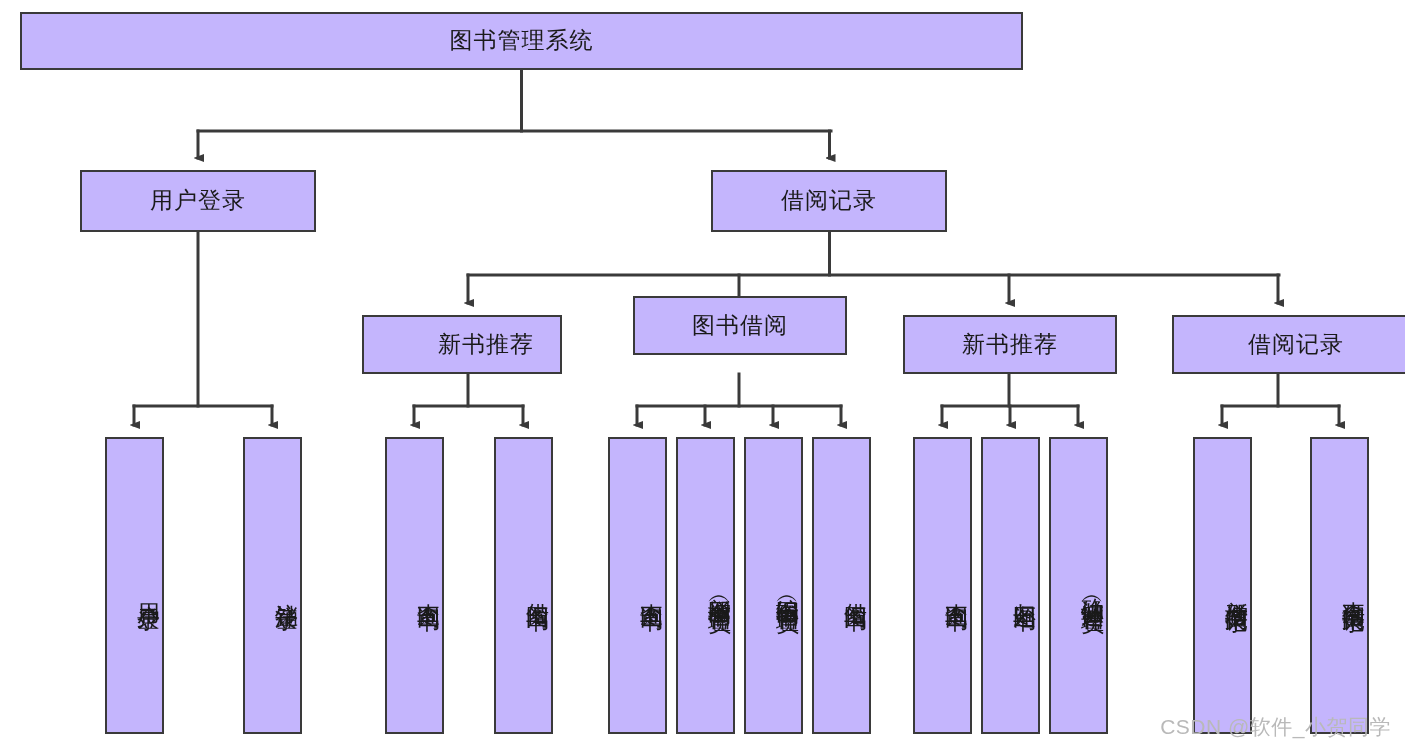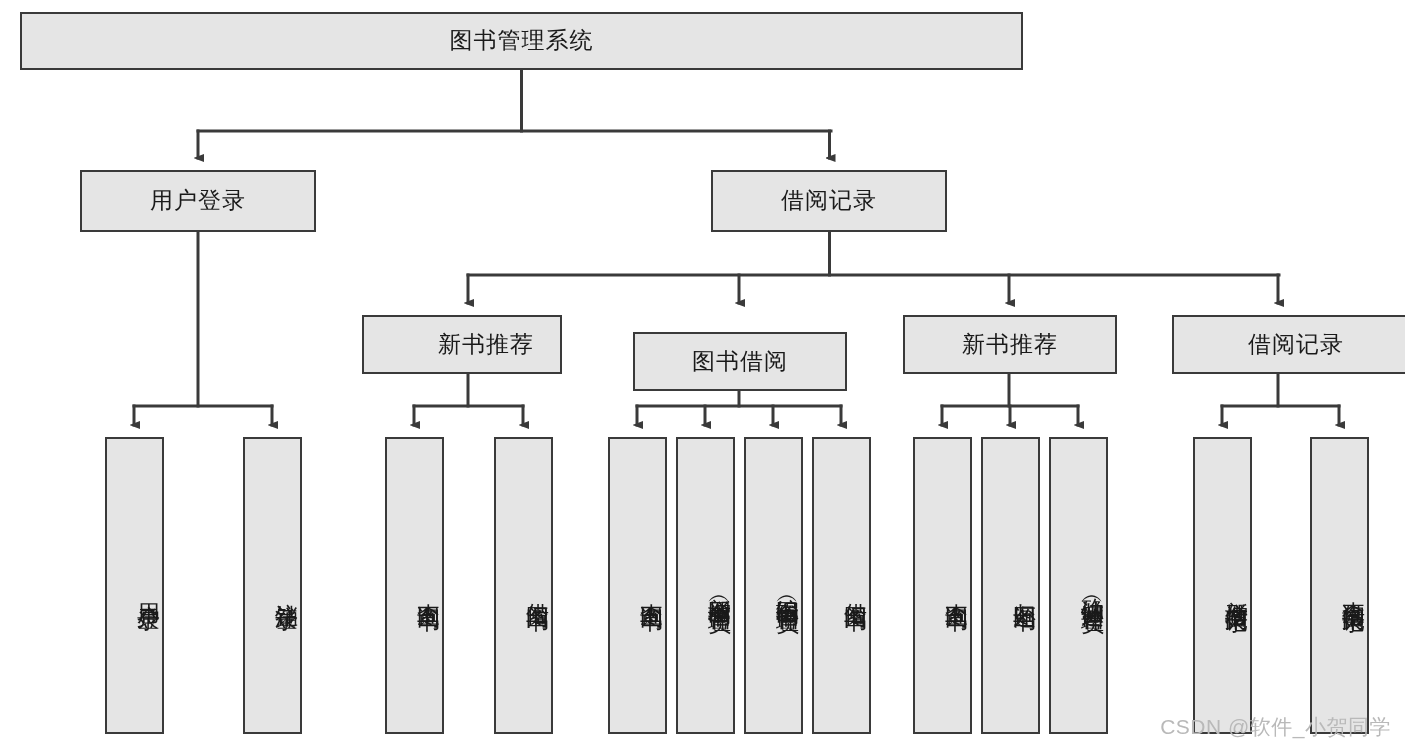--- a/index.html
+++ b/index.html
@@ -21,21 +21,21 @@
     position: absolute;
     left: 0;
     top: 0;
     width: 1405px;
     height: 747px;
   }
   .node {
     position: absolute;
     box-sizing: border-box;
     border: 2px solid #3a3a3a;
-    background: #e5e5e5;
+    background: #c4b5fd;
     display: flex;
     align-items: center;
     justify-content: center;
     color: #1a1a1a;
     z-index: 2;
   }
   .node-h {
     font-size: 23px;
     line-height: 1.2;
     letter-spacing: 1px;
@@ -125,21 +125,21 @@
   <div class="node node-h" style="left:80px; top:170px; width:236px; height:62px;">
     <span>用户登录</span>
   </div>
   <div class="node node-h" style="left:711px; top:170px; width:236px; height:62px;">
     <span>借阅记录</span>
   </div>
 
   <div class="node node-h" style="left:362px; top:315px; width:200px; height:59px;padding-left:48px;">
     <span>新书推荐</span>
   </div>
-  <div class="node node-h" style="left:633px; top:332px; width:214px; height:59px;">
+  <div class="node node-h" style="left:633px; top:296px; width:214px; height:59px;">
     <span>图书借阅</span>
   </div>
   <div class="node node-h" style="left:903px; top:315px; width:214px; height:59px;">
     <span>新书推荐</span>
   </div>
   <div class="node node-h" style="left:1172px; top:315px; width:248px; height:59px;">
     <span>借阅记录</span>
   </div>
 
   <div class="node node-v" style="left:105px; top:437px; width:59px; height:297px;">

